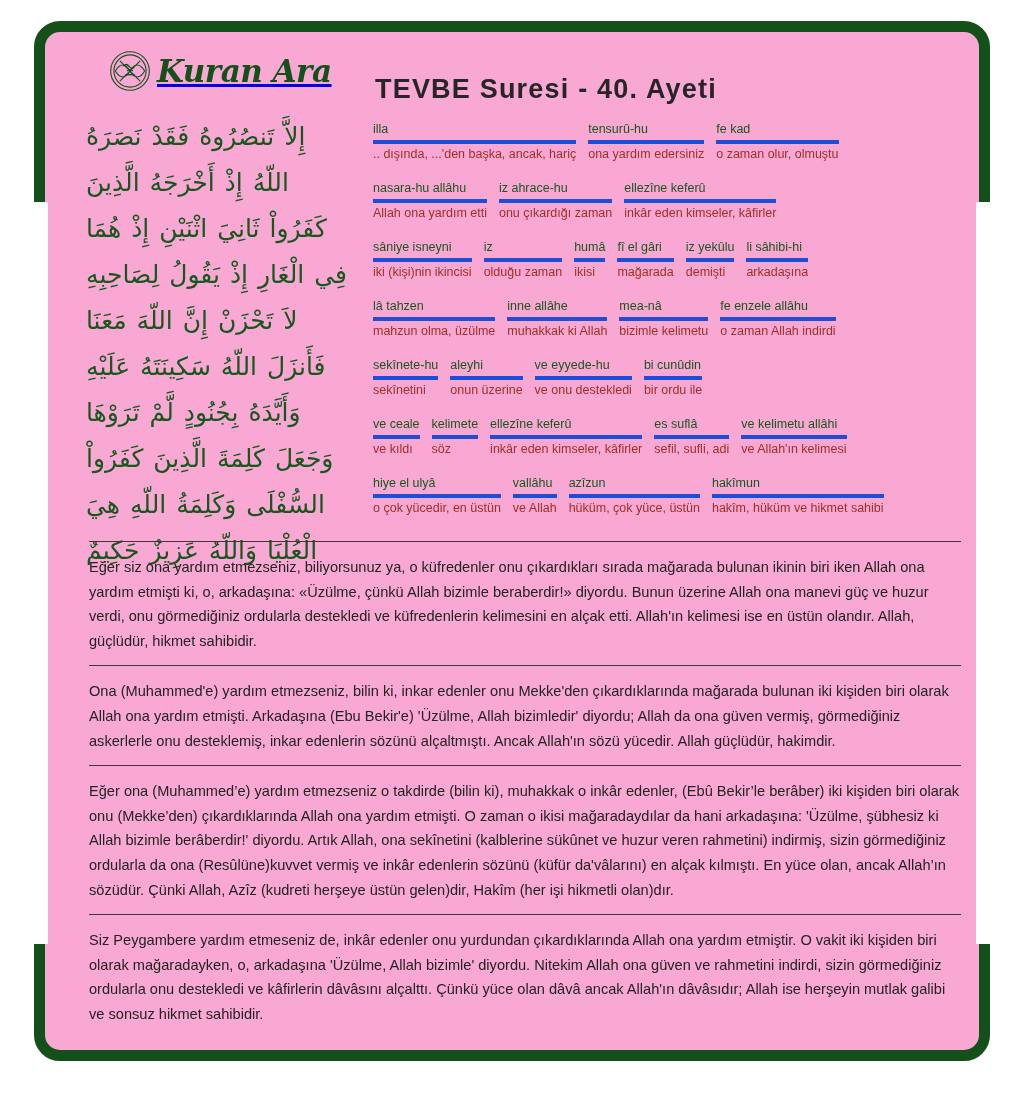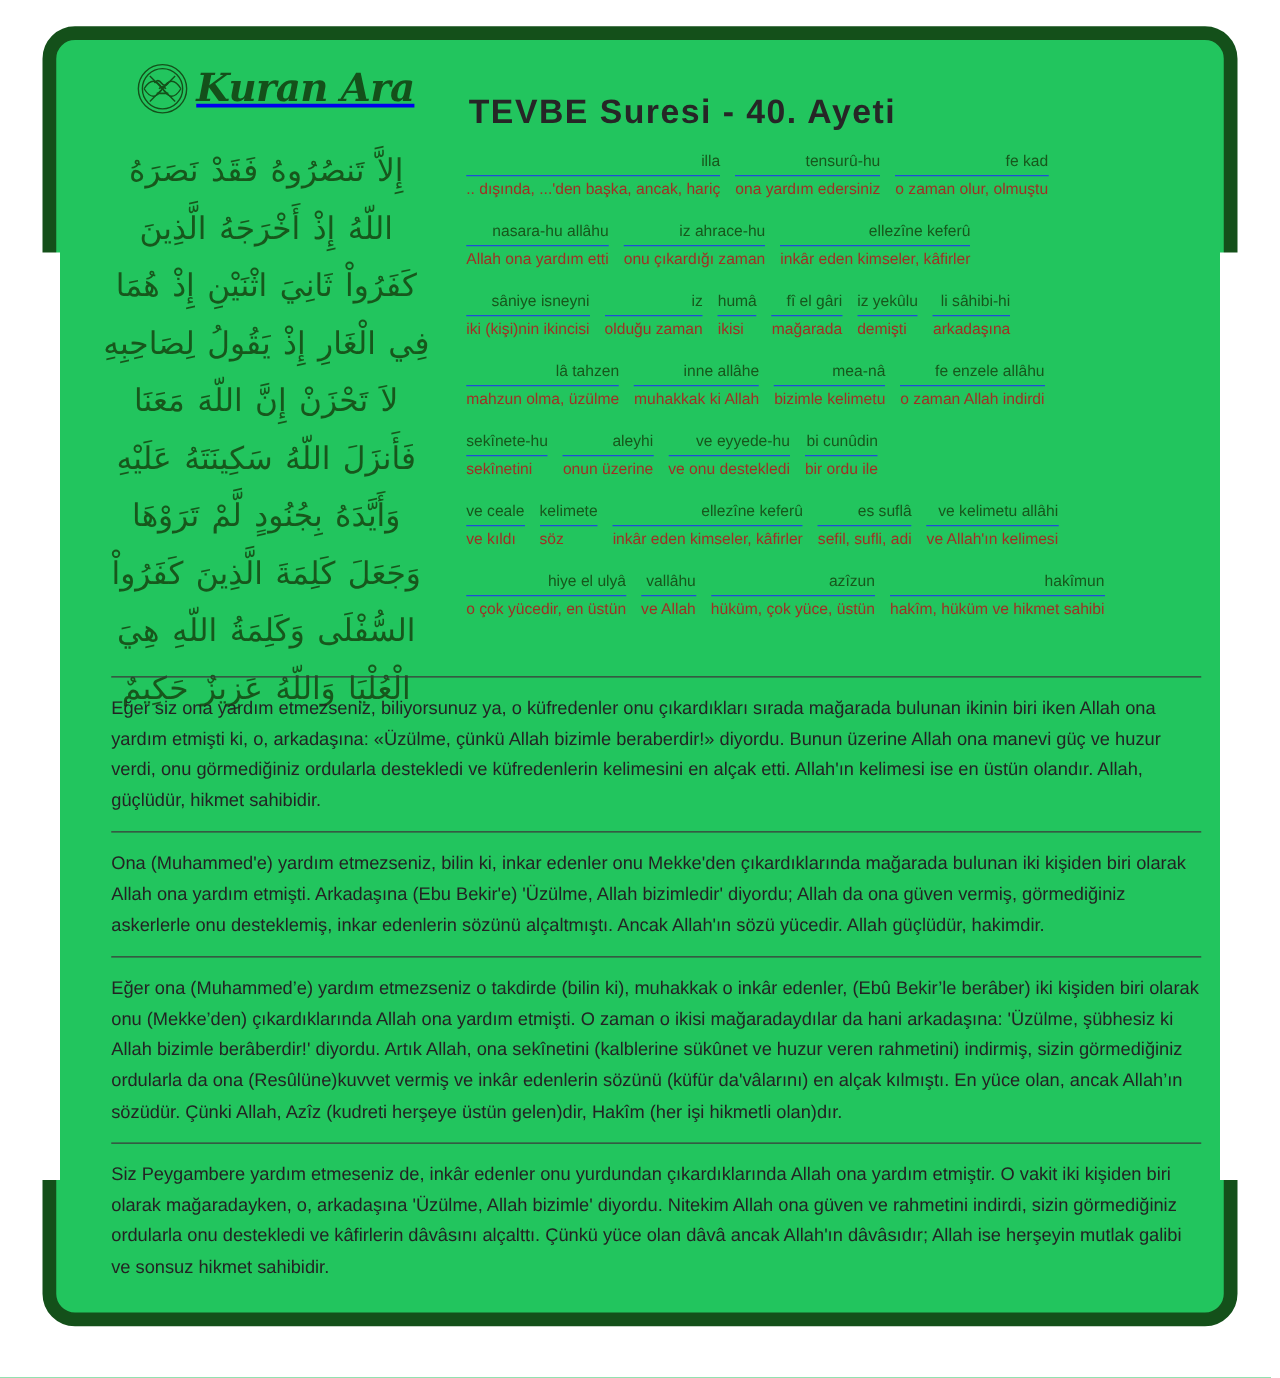--- a/index.html
+++ b/index.html
@@ -15,21 +15,21 @@
 
   
   #frame {
     position: absolute;
     left: 34px;
     top: 21px;
     width: 956px;
     height: 1040px;
     border: 11px solid #14501a;
     border-radius: 26px;
-    background: #22c55e;
+    background: #f9a8d4;
   }
   
   .rail-gap {
     position: absolute;
     width: 16px;
     background: #ffffff;
   }
   #rail-gap-left  { left: -13px;  top: 170px; height: 742px; }
   #rail-gap-right { right: -13px; top: 170px; height: 742px; }
 
@@ -66,24 +66,24 @@
     top: 24px;
     font-size: 27px;
     color: #262626;
     letter-spacing: 1.2px;
     white-space: nowrap;
   }
 
   
   #arabic-col {
     position: absolute;
-    left: 25px;
+    left: 41px;
     top: 82px;
     width: 288px;
-    text-align: center;
+    text-align: left;
     direction: rtl;
     color: #17571c;
     font-family: "DejaVu Sans", sans-serif;
     font-size: 25px;
     line-height: 46px;
     word-spacing: 2px;
     padding-right: 2px;
   }
 
   
@@ -102,23 +102,22 @@
   .word-cell {
     padding: 0 5px 0 0;
     margin-right: 7px;
     flex: 0 0 auto;
   }
   .word-translit {
     font-size: 12.5px;
     color: #17571c;
     white-space: nowrap;
     padding-bottom: 3px;
-    border-bottom: 1px solid #1d4ed8;
+    border-bottom: 4px solid #1d4ed8;
     line-height: 15px;
-    text-align: right;
   }
   .word-meaning {
     font-size: 12.5px;
     color: #a03025;
     white-space: nowrap;
     padding-top: 3px;
     line-height: 15px;
   }
 
   

